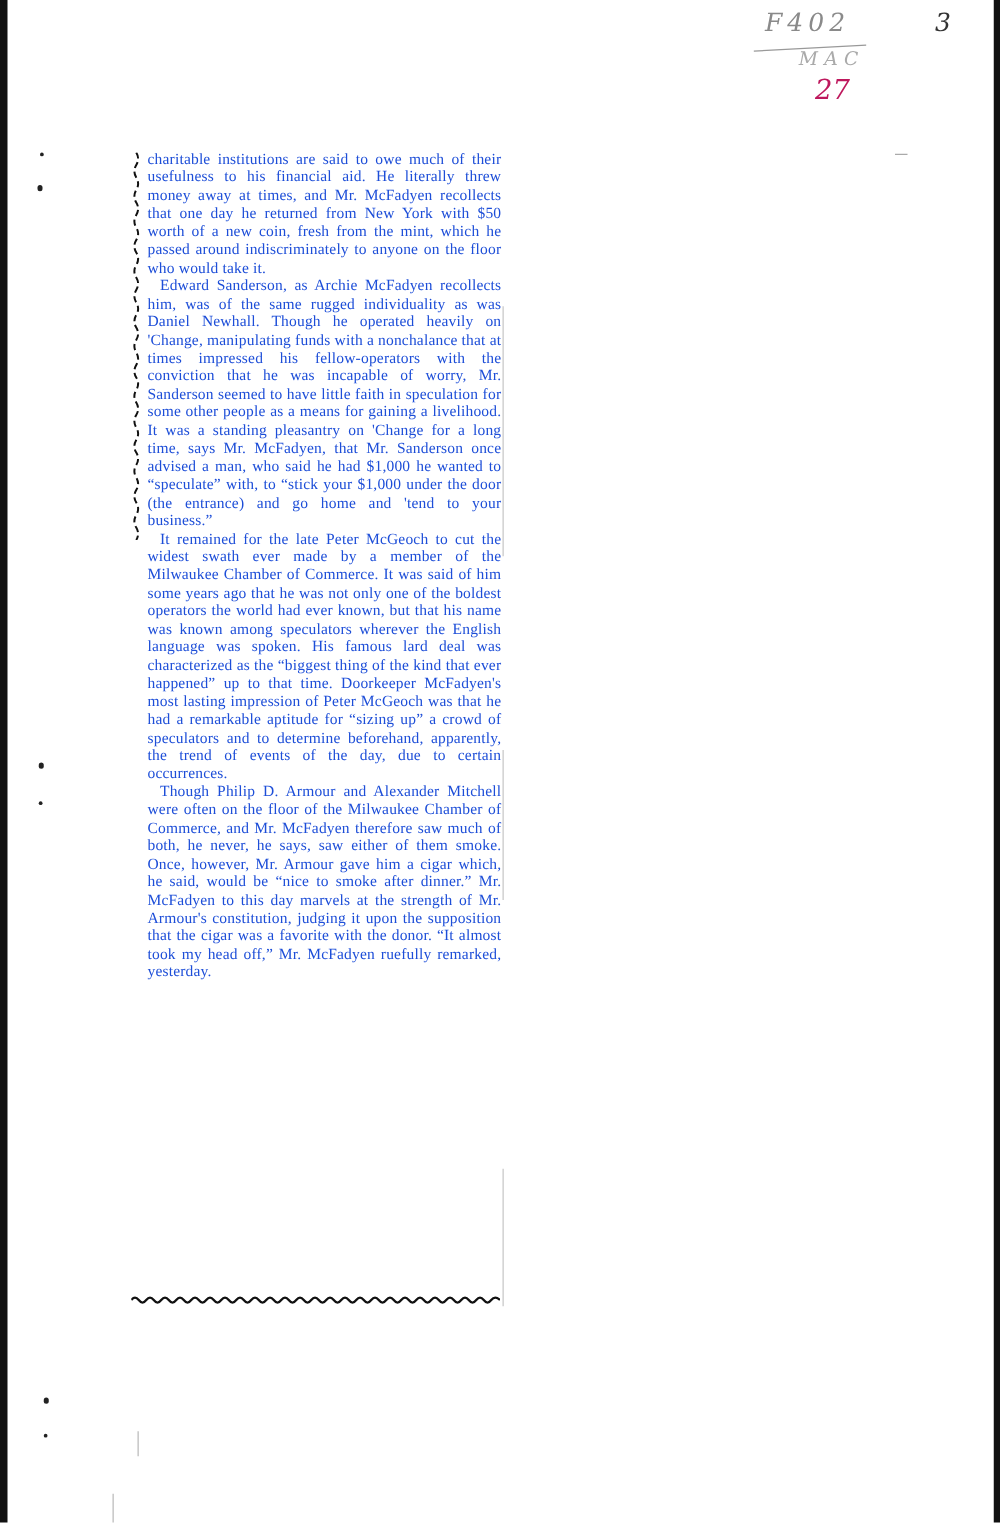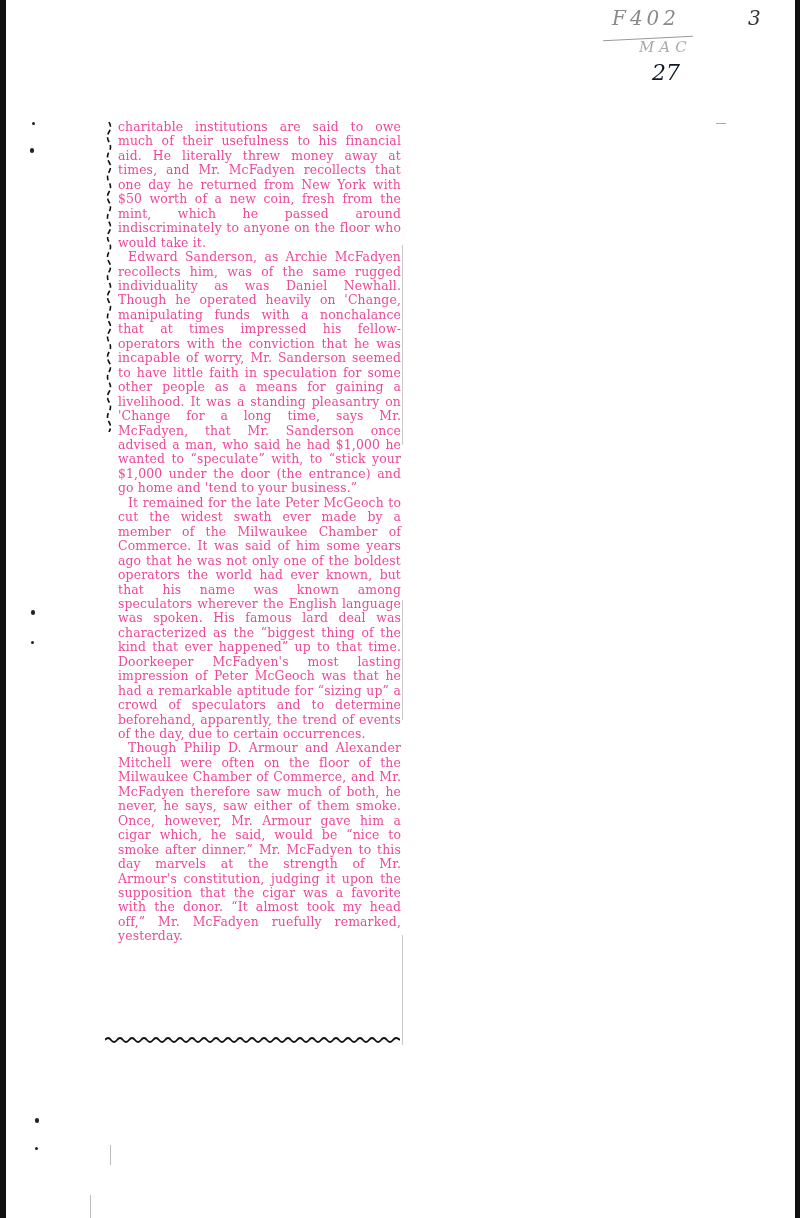--- a/index.html
+++ b/index.html
@@ -27,21 +27,21 @@
       background: #111;
     }
     .handwriting {
       position: absolute;
       font-family: "DejaVu Serif", serif;
       color: #8a8a8a;
       font-style: italic;
     }
     .hw-code { left: 612px; top: 6px; font-size: 20px; letter-spacing: 4px; }
     .hw-sub { left: 639px; top: 38px; font-size: 15px; letter-spacing: 5px; color: #aaa; }
-    .hw-num { left: 652px; top: 60px; font-size: 22px; color: #0f172a; }
+    .hw-num { left: 652px; top: 60px; font-size: 22px; color: #be185d; }
     .hw-page { left: 748px; top: 6px; font-size: 20px; color: #333; }
     .hw-line {
       position: absolute;
       left: 603px; top: 38px;
       width: 90px; height: 1px;
       background: #999;
       transform: rotate(-3deg);
     }
     .dot {
       position: absolute;
@@ -76,24 +76,25 @@
       position: absolute;
       left: 105px;
       top: 1035px;
       width: 295px;
       height: 10px;
     }
     .para {
       margin: 0;
       font-size: 12.4px;
       line-height: 14.45px;
-      color: #ec4899;
+      color: #1d4ed8;
       text-align: justify;
       text-indent: 0;
       letter-spacing: 0.15px;
+      font-family: Liberation Serif, serif;
     }
     .para.indent { text-indent: 10px; }
     .right-rule {
       position: absolute;
       left: 402px;
       width: 1px;
       background: #c8c8c8;
     }
   </style>
 </head>

